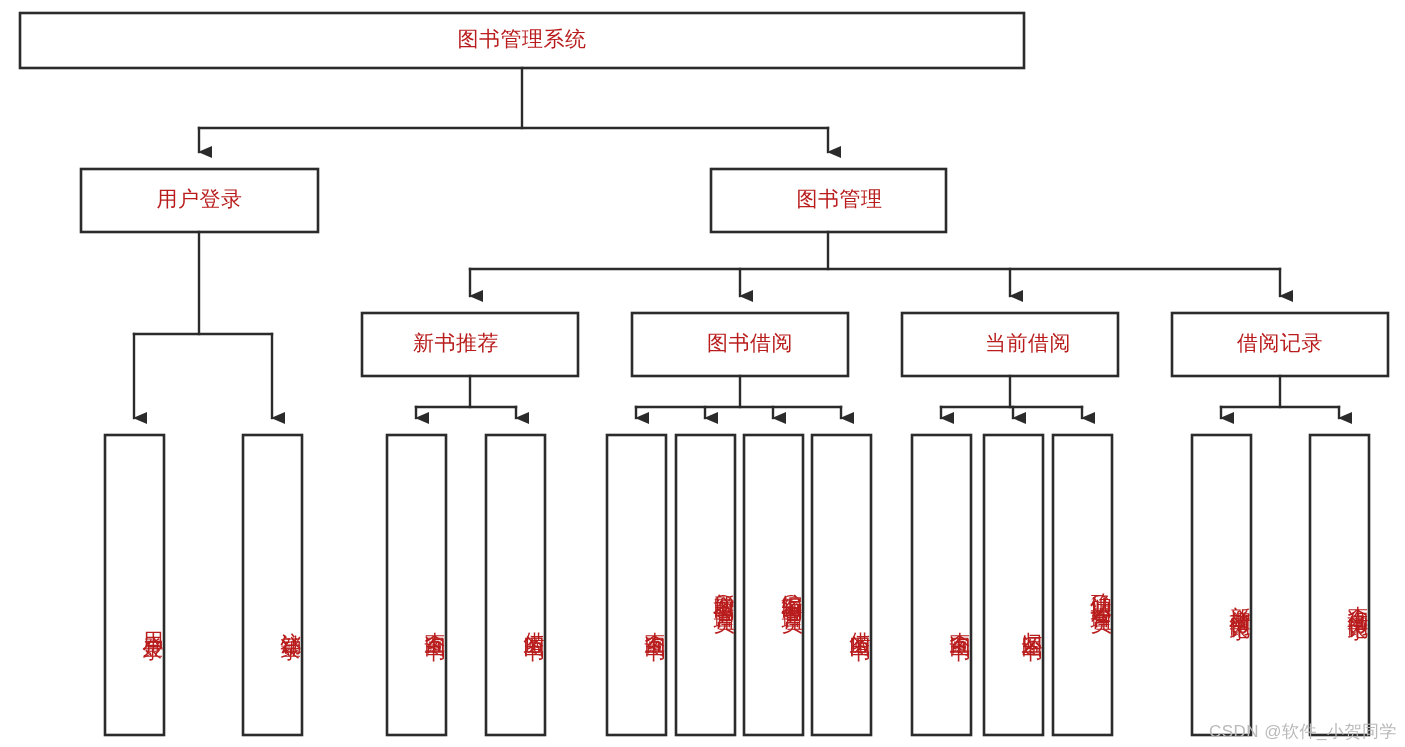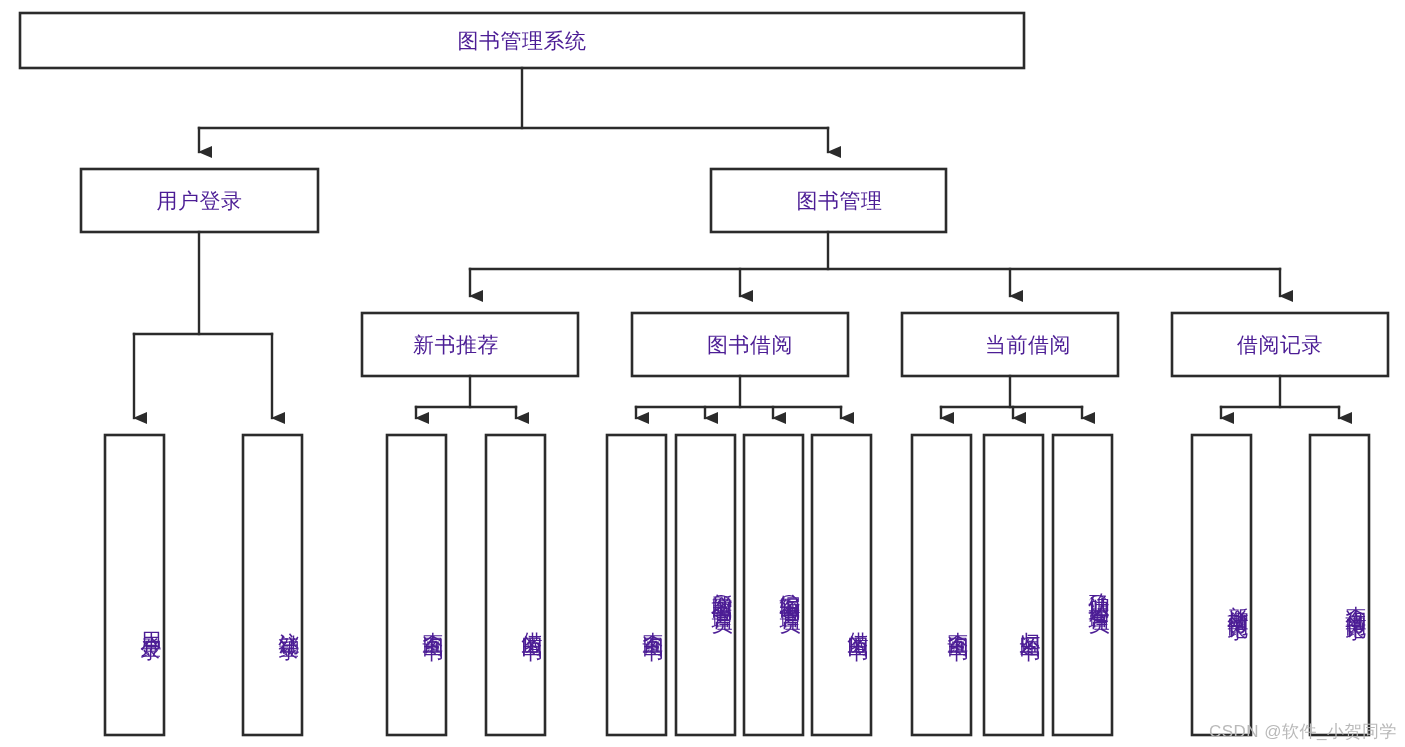--- a/index.html
+++ b/index.html
@@ -40,22 +40,22 @@
   }
   .arrow-head {
     fill: #2b2b2b;
     stroke: none;
   }
   .node-label {
     position: absolute;
     display: flex;
     align-items: center;
     justify-content: center;
-    color: #4c1d95;
-    font-family: Liberation Sans, sans-serif;
+    color: #b91c1c;
+    font-family: Liberation Mono, monospace;
     letter-spacing: 0.5px;
     pointer-events: none;
     box-sizing: border-box;
   }
   .node-label.horizontal {
     font-size: 21px;
     line-height: 1.2;
   }
   .node-label.vertical {
     writing-mode: vertical-rl;

